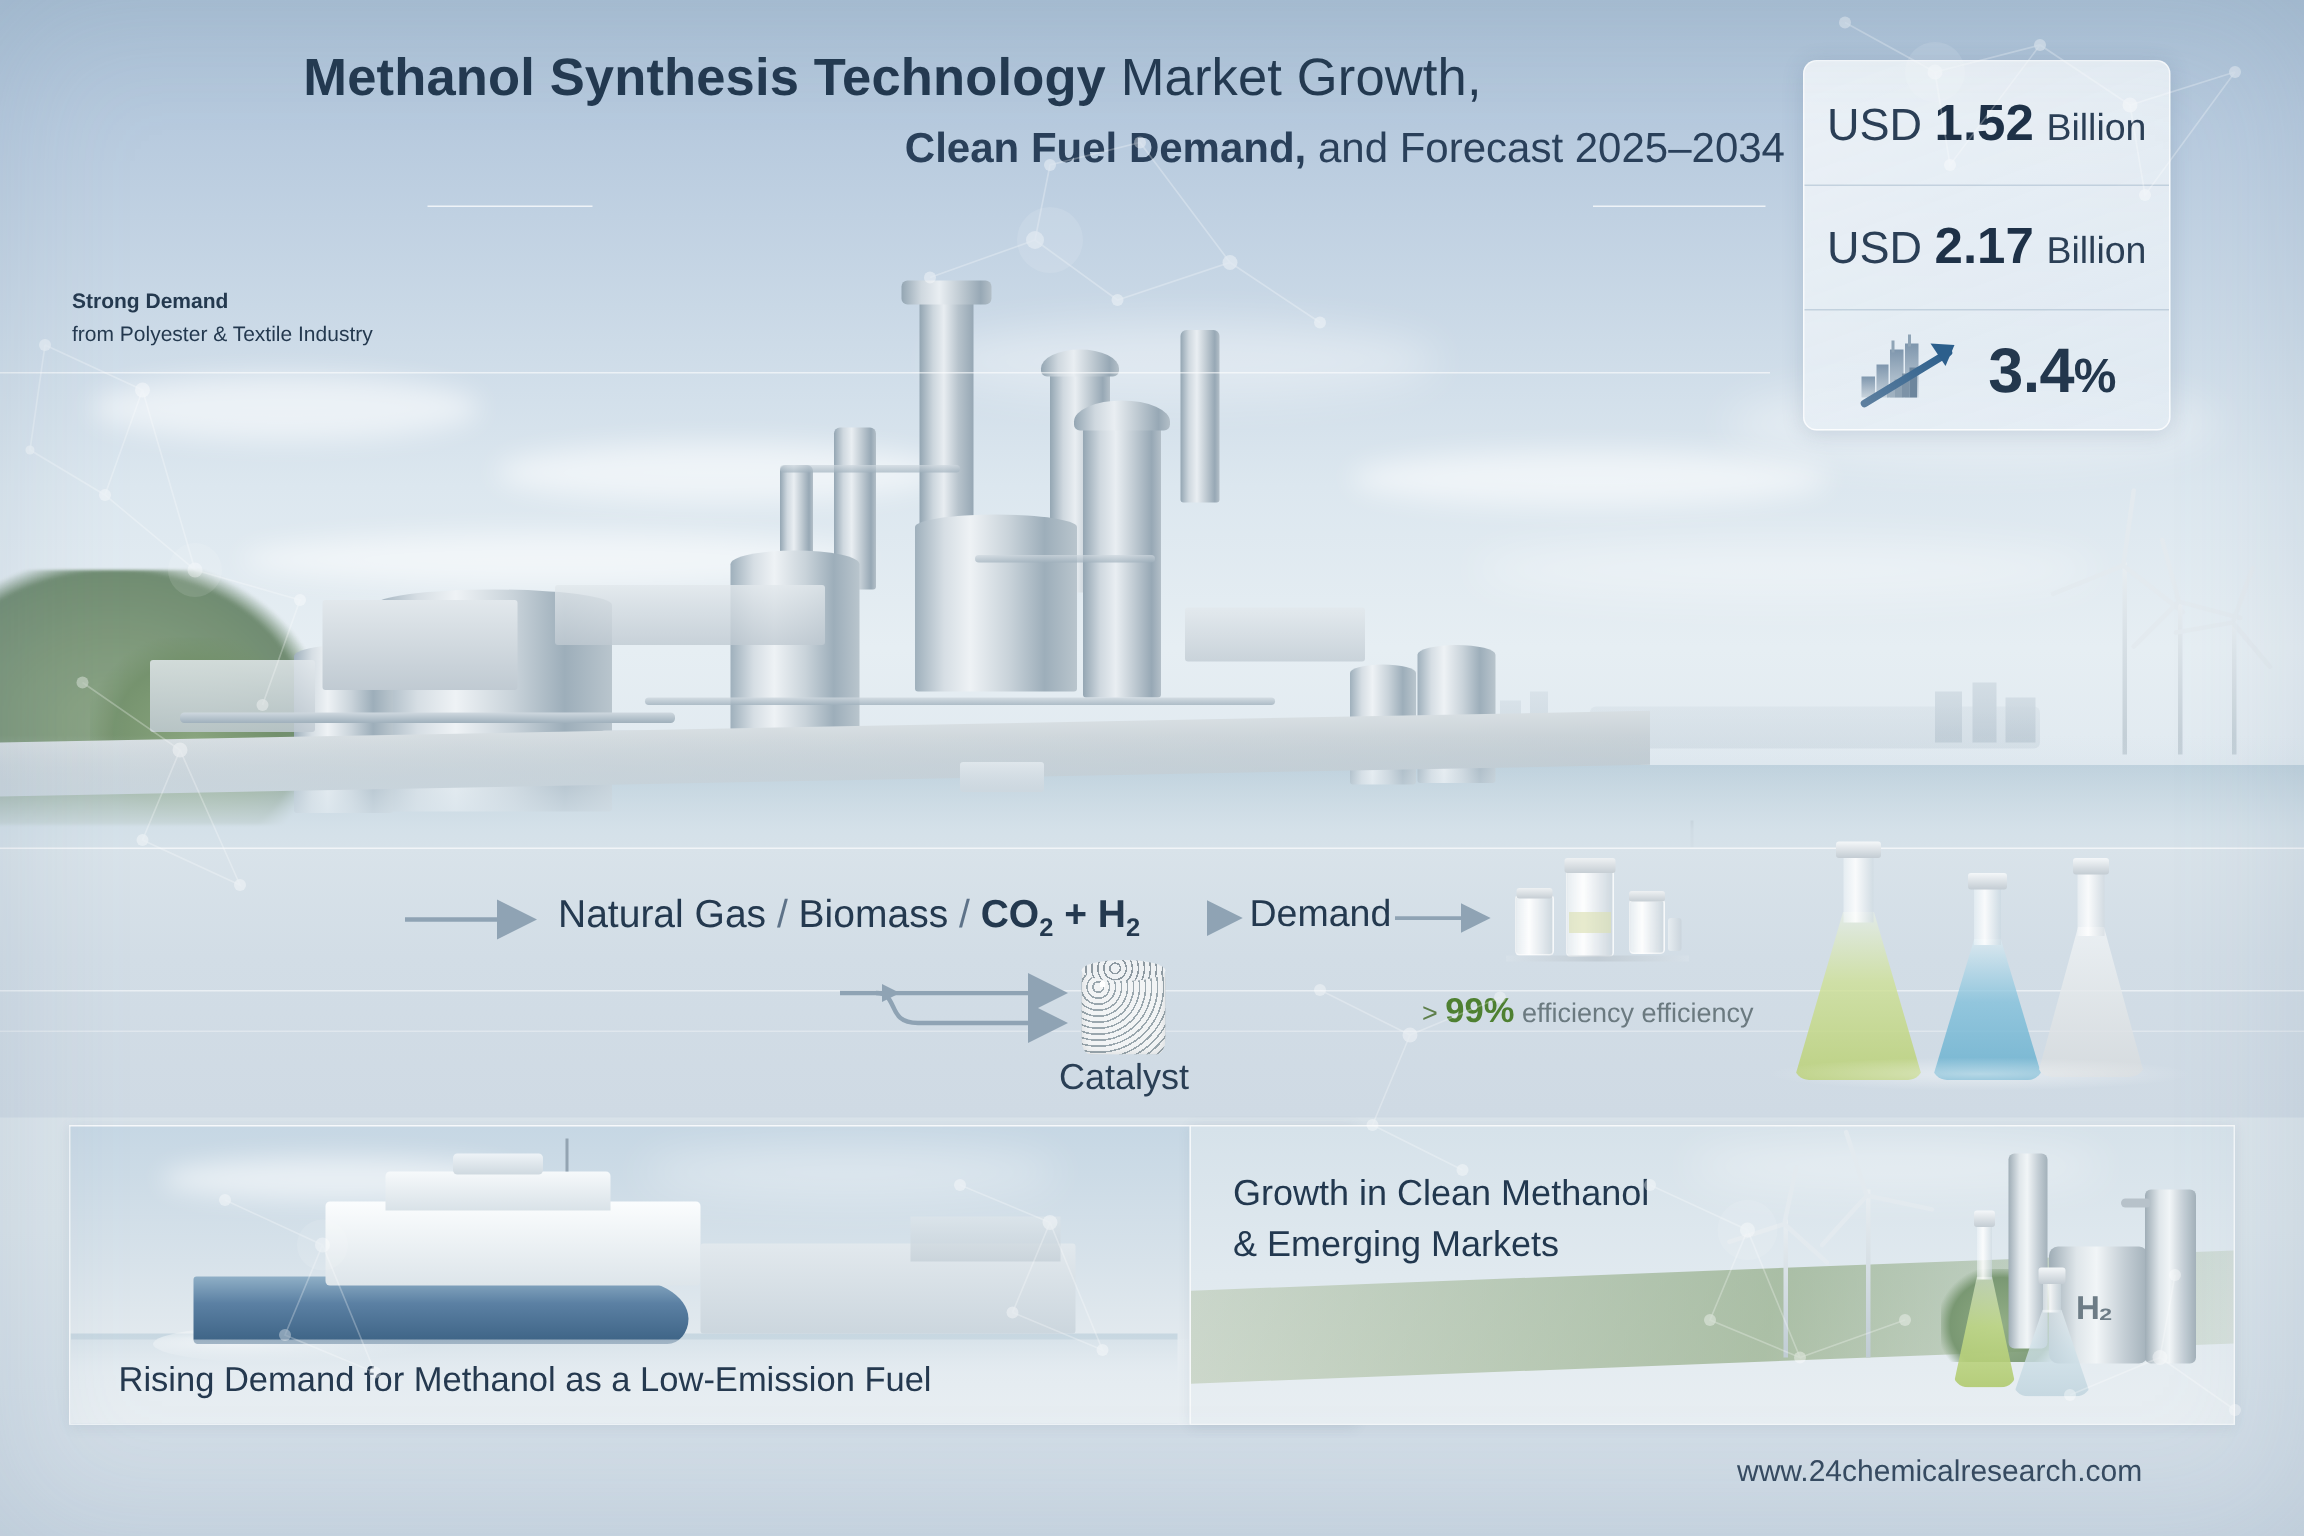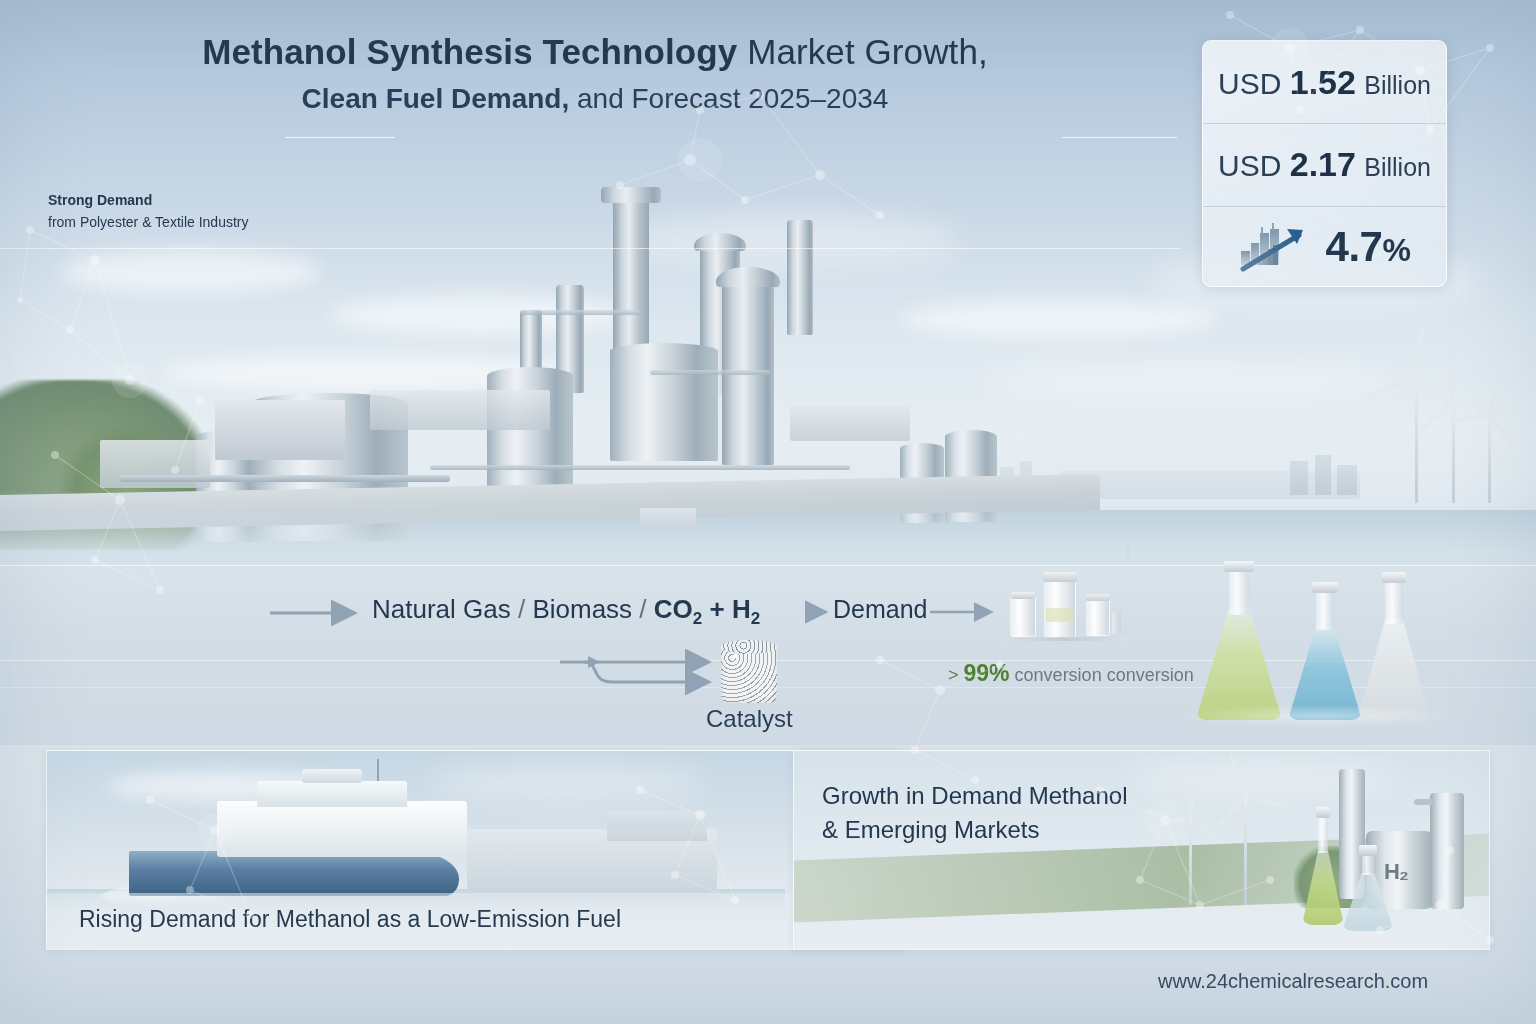--- a/index.html
+++ b/index.html
@@ -22,21 +22,21 @@
   .cloud2 { position:absolute; border-radius:50%; background:rgba(255,255,255,.35); filter:blur(14px); }
 
   
   .netsvg { position:absolute; left:0; top:0; width:1536px; height:1024px; pointer-events:none; opacity:.5; }
 
   
   .header { position:absolute; left:0; top:30px; width:1190px; text-align:center; }
   .title-l1 { font-size:35px; color:#22384f; letter-spacing:.1px; line-height:1.28; }
   .title-l1 b { font-weight:bold; }
   .title-l1 span.reg { font-weight:400; }
-  .title-l2 { font-size:28px; color:#2a405a; line-height:1.45; margin-top:4px; }
+  .title-l2 { font-size:28px; color:#2a405a; line-height:1.45; margin-top:4px;text-align:right; }
   .title-l2 b { font-weight:bold; }
   .title-l2 .reg { font-weight:400; }
   .title-rule { position:absolute; top:137px; height:1px; background:rgba(255,255,255,.75); }
 
   
   .stats {
     position:absolute; left:1202px; top:40px; width:245px; height:247px;
     background:linear-gradient(160deg,rgba(243,247,250,.88),rgba(226,235,243,.80));
     border:1px solid rgba(255,255,255,.75);
     border-radius:9px;
@@ -333,21 +333,21 @@
   <div class="vial-cap" style="left:1043px; top:572px; width:34px; height:10px;"></div>
   <div style="position:absolute; left:1046px; top:608px; width:28px; height:14px; background:rgba(220,225,180,.65);"></div>
   <div class="vial" style="left:1086px; top:600px; width:24px; height:36px;"></div>
   <div class="vial-cap" style="left:1086px; top:594px; width:24px; height:7px;"></div>
   <div style="position:absolute; left:1112px; top:612px; width:9px; height:22px; background:linear-gradient(90deg,rgba(235,240,243,.8),rgba(200,210,218,.8)); border-radius:2px;"></div>
   <div style="position:absolute; left:1004px; top:637px; width:122px; height:4px; background:linear-gradient(90deg,rgba(255,255,255,.1),rgba(190,200,208,.8),rgba(255,255,255,.1));"></div>
 
   <div class="conv">
     <span class="gt">&gt;</span>
     <span class="pct">99%</span>
-    <span>conversion conversion</span>
+    <span>efficiency efficiency</span>
   </div>
 
   <div class="flask" style="left:1196px; top:567px; width:86px; height:153px;">
     <div class="body" style="height:112px; background:linear-gradient(180deg,rgba(236,243,232,.55),rgba(206,224,150,.80) 42%,rgba(186,208,120,.88));"></div>
     <div class="neck" style="height:48px; background:linear-gradient(90deg,rgba(240,246,249,.55),rgba(255,255,255,.85) 40%,rgba(205,217,224,.6));"></div>
     <div class="cap"></div>
   </div>
 
   <div class="flask" style="left:1288px; top:588px; width:74px; height:132px;">
     <div class="body" style="height:94px; background:linear-gradient(180deg,rgba(225,240,246,.55),rgba(132,193,219,.82) 45%,rgba(106,176,206,.88));"></div>
@@ -414,21 +414,21 @@
           <rect x="22" y="6" width="2" height="8" fill="#8fa4b6"></rect>
           <rect x="33" y="2" width="2" height="8" fill="#8fa4b6"></rect>
           <rect x="19" y="36" width="5" height="8" fill="#9fb1c0"></rect>
           <rect x="24" y="32" width="5" height="12" fill="#8ea2b3"></rect>
           <rect x="29" y="28" width="5" height="16" fill="#7d93a7"></rect>
           <rect x="34" y="24" width="5" height="20" fill="#6d869d"></rect>
           <path d="M4,48 L60,14" stroke="url(#gr2)" stroke-width="5" fill="none" stroke-linecap="round"></path>
           <path d="M48,8 L64,9 L58,23 Z" fill="#2c5f8c"></path>
         </svg>
         <div class="cagr-val">
-          <span>4.7</span><span class="pc">%</span>
+          <span>3.4</span><span class="pc">%</span>
         </div>
       </div>
     </div>
   </div>
 
   <div class="panel panel-left">
     <div style="position:absolute; inset:0; background:linear-gradient(180deg,#c6d7e4 0%,#d7e2ea 45%,#e6ecf0 80%,#e9eef2 100%);"></div>
     <div class="cloud" style="left:60px; top:20px; width:240px; height:30px; filter:blur(8px);"></div>
     <div class="cloud2" style="left:380px; top:14px; width:280px; height:34px;"></div>
     <div style="position:absolute; left:0; top:138px; width:738px; height:62px; background:linear-gradient(180deg,#c7d7e1,#dfe8ee);"></div>
@@ -472,21 +472,21 @@
       <div class="neck" style="height:40px; background:linear-gradient(90deg,rgba(240,246,249,.5),rgba(255,255,255,.85) 40%,rgba(205,217,224,.6));"></div>
       <div class="cap"></div>
     </div>
     <div class="flask" style="left:548px; top:100px; width:52px; height:80px;">
       <div class="body" style="height:58px; background:linear-gradient(180deg,rgba(236,244,248,.6),rgba(206,224,232,.78) 50%,rgba(192,212,222,.85));"></div>
       <div class="neck" style="height:24px; background:linear-gradient(90deg,rgba(240,246,249,.5),rgba(255,255,255,.85) 40%,rgba(205,217,224,.6));"></div>
       <div class="cap"></div>
     </div>
 
     <div class="panel-r-head">
-      <div>Growth in Demand Methanol</div>
+      <div>Growth in Clean Methanol</div>
       <div>&amp; Emerging Markets</div>
     </div>
   </div>
 
   <svg class="netsvg" viewBox="0 0 1536 1024">
     <g stroke="rgba(255,255,255,.55)" stroke-width="1.1" fill="none">
       <path d="M1230,15 L1290,48 L1360,30 L1420,70 L1490,48 M1290,48 L1300,110 L1360,30 M1420,70 L1430,130 L1490,48"></path>
       <path d="M620,185 L690,160 L745,200 L820,175 L880,215 M690,160 L700,110 L760,95 L820,175"></path>
       <path d="M30,230 L95,260 L70,330 L130,380 L95,260 M130,380 L200,400 L175,470 M30,230 L20,300 L70,330"></path>
       <path d="M55,455 L120,500 L95,560 L160,590 L120,500"></path>

